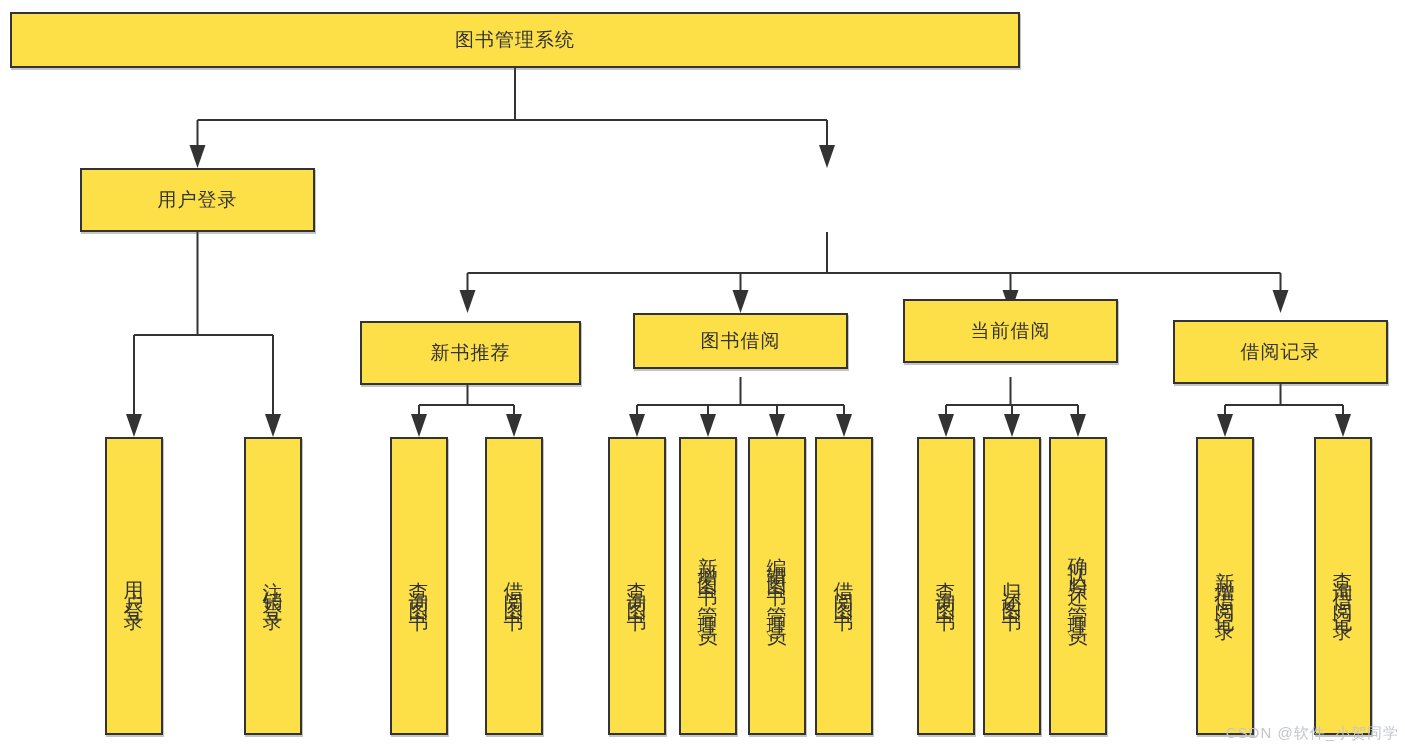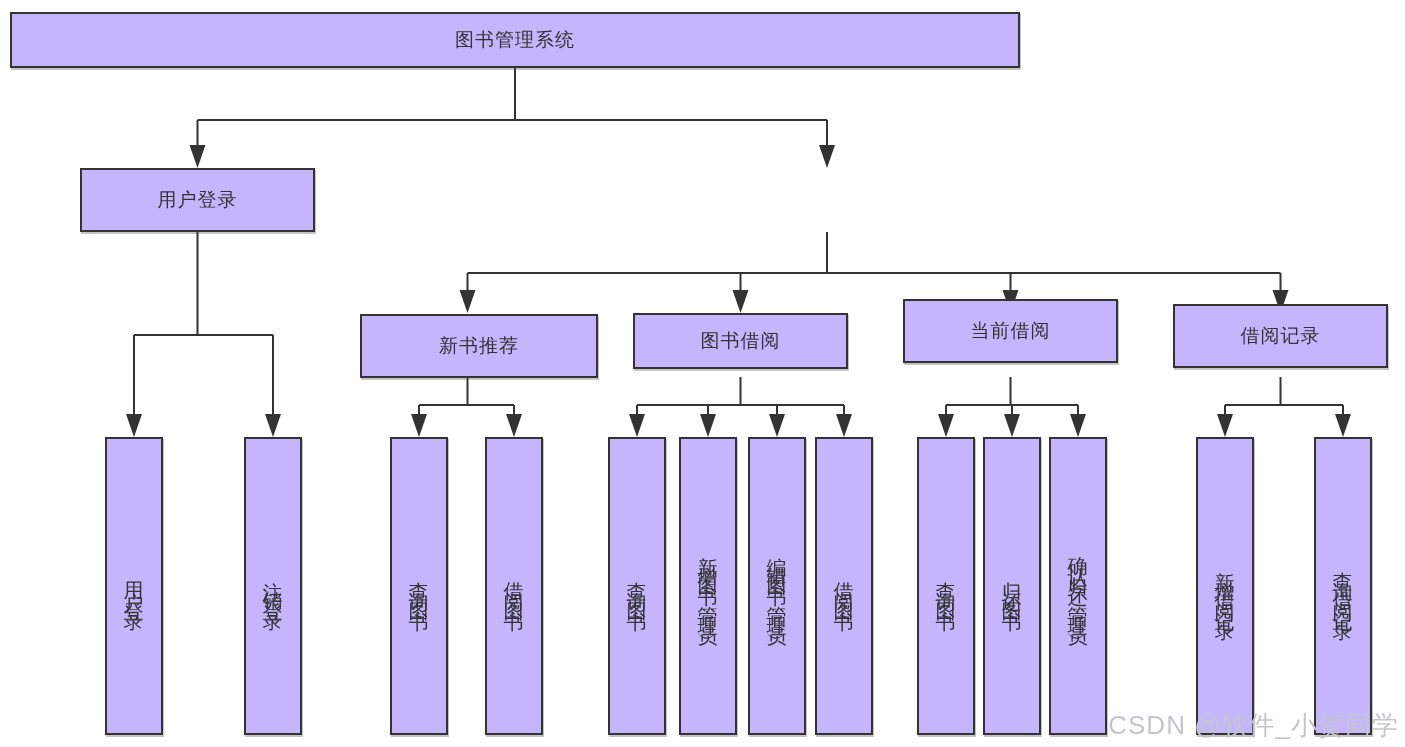--- a/index.html
+++ b/index.html
@@ -10,21 +10,21 @@
     color:#333333;
     position:relative;
     overflow:hidden;
   }
   .canvas{position:absolute;left:0;top:0;width:1405px;height:747px;}
   svg.wires{position:absolute;left:0;top:0;z-index:1;}
   .box{
     position:absolute;
     box-sizing:border-box;
     border:2px solid #333333;
-    background:#c4b5fd;
+    background:#fde047;
     display:flex;
     align-items:center;
     justify-content:center;
     font-size:19px;
     letter-spacing:1px;
     z-index:2;
     box-shadow:1px 2px 0 rgba(90,90,90,0.35);
   }
   .box span{display:block;}
   .leaf{
@@ -32,21 +32,21 @@
     text-orientation:mixed;
     font-size:20px;
     letter-spacing:10px;
     line-height:1;
   }
   .root-box{font-size:19px;}
   .watermark{
     position:absolute;
     right:6px;
     bottom:4px;
-    font-size:26px;
+    font-size:15px;
     letter-spacing:1px;
     color:#c2c6cc;
     z-index:3;
     white-space:nowrap;
   }
 </style>
 </head>
 <body>
 
 <div class="canvas">
@@ -83,30 +83,30 @@
   </svg>
 
   <div class="box root-box" style="left:10px;top:12px;width:1010px;height:56px">
     <span>图书管理系统</span>
   </div>
 
   <div class="box" style="left:80px;top:168px;width:235px;height:64px">
     <span>用户登录</span>
   </div>
 
-  <div class="box" style="left:360px;top:314px;width:238px;height:64px">
+  <div class="box" style="left:360px;top:321px;width:221px;height:64px">
     <span>新书推荐</span>
   </div>
   <div class="box" style="left:633px;top:313px;width:215px;height:56px">
     <span>图书借阅</span>
   </div>
   <div class="box" style="left:903px;top:299px;width:215px;height:64px">
     <span>当前借阅</span>
   </div>
-  <div class="box" style="left:1173px;top:304px;width:215px;height:64px">
+  <div class="box" style="left:1173px;top:320px;width:215px;height:64px">
     <span>借阅记录</span>
   </div>
 
   <div class="box leaf" style="left:105px;top:437px;width:58px;height:298px">
     <span>用户登录</span>
   </div>
   <div class="box leaf" style="left:244px;top:437px;width:58px;height:298px">
     <span>注销登录</span>
   </div>
 

